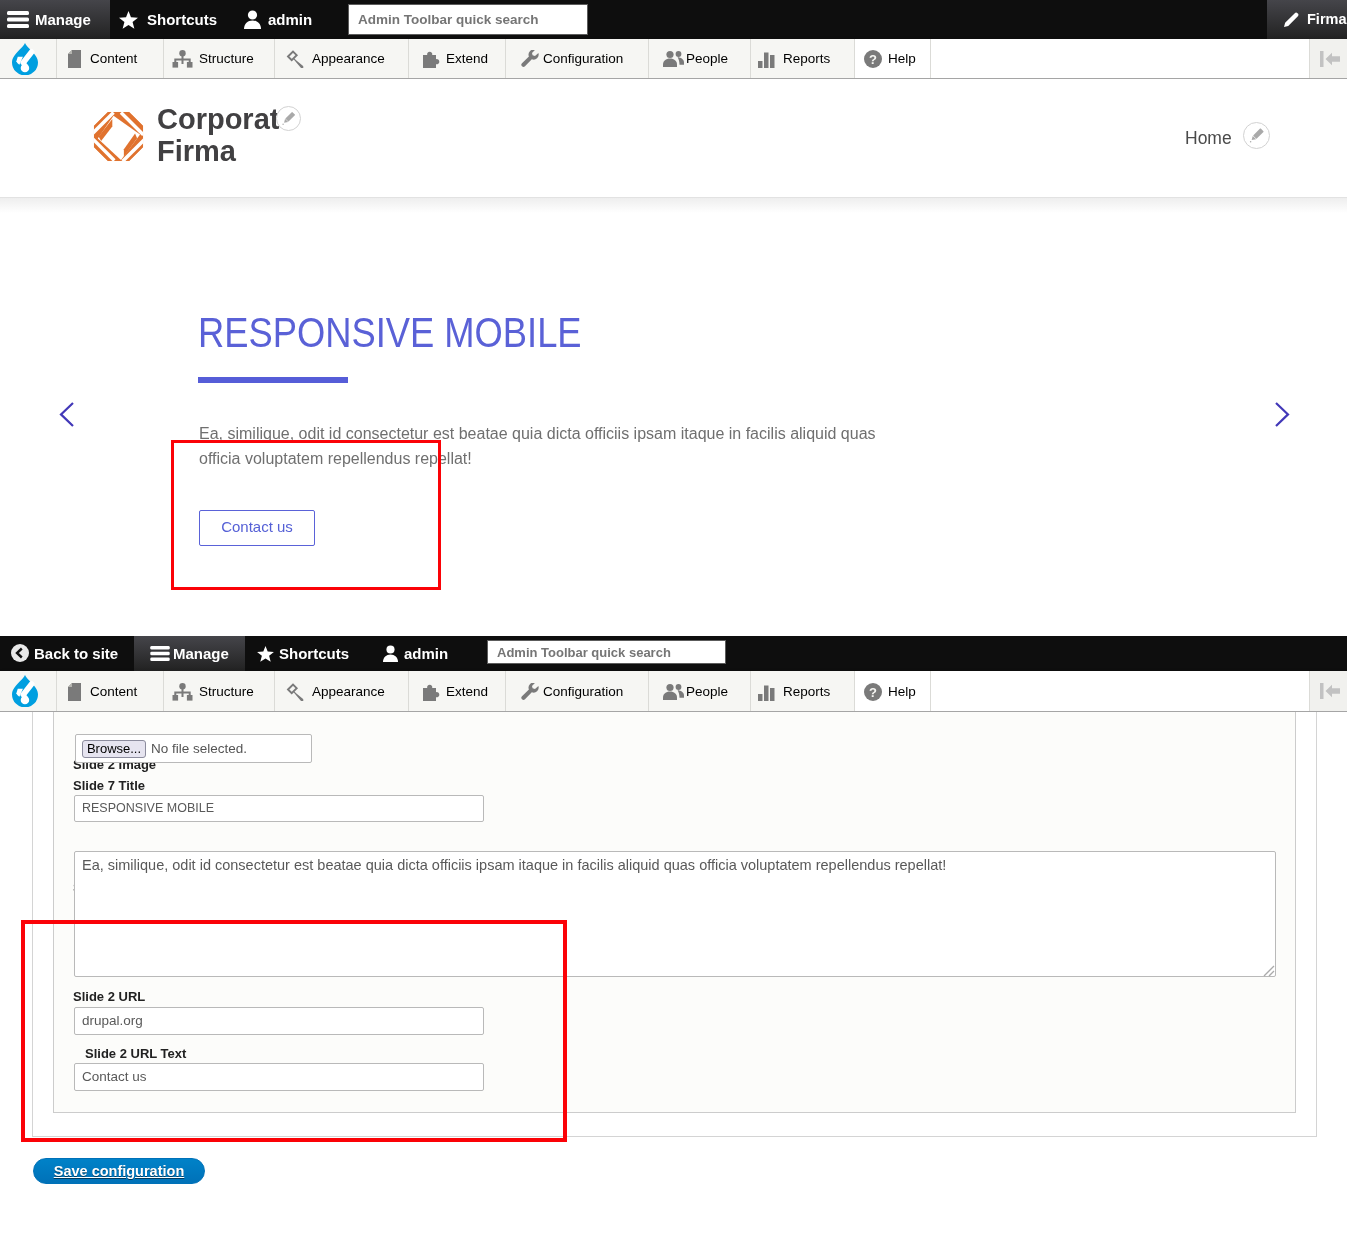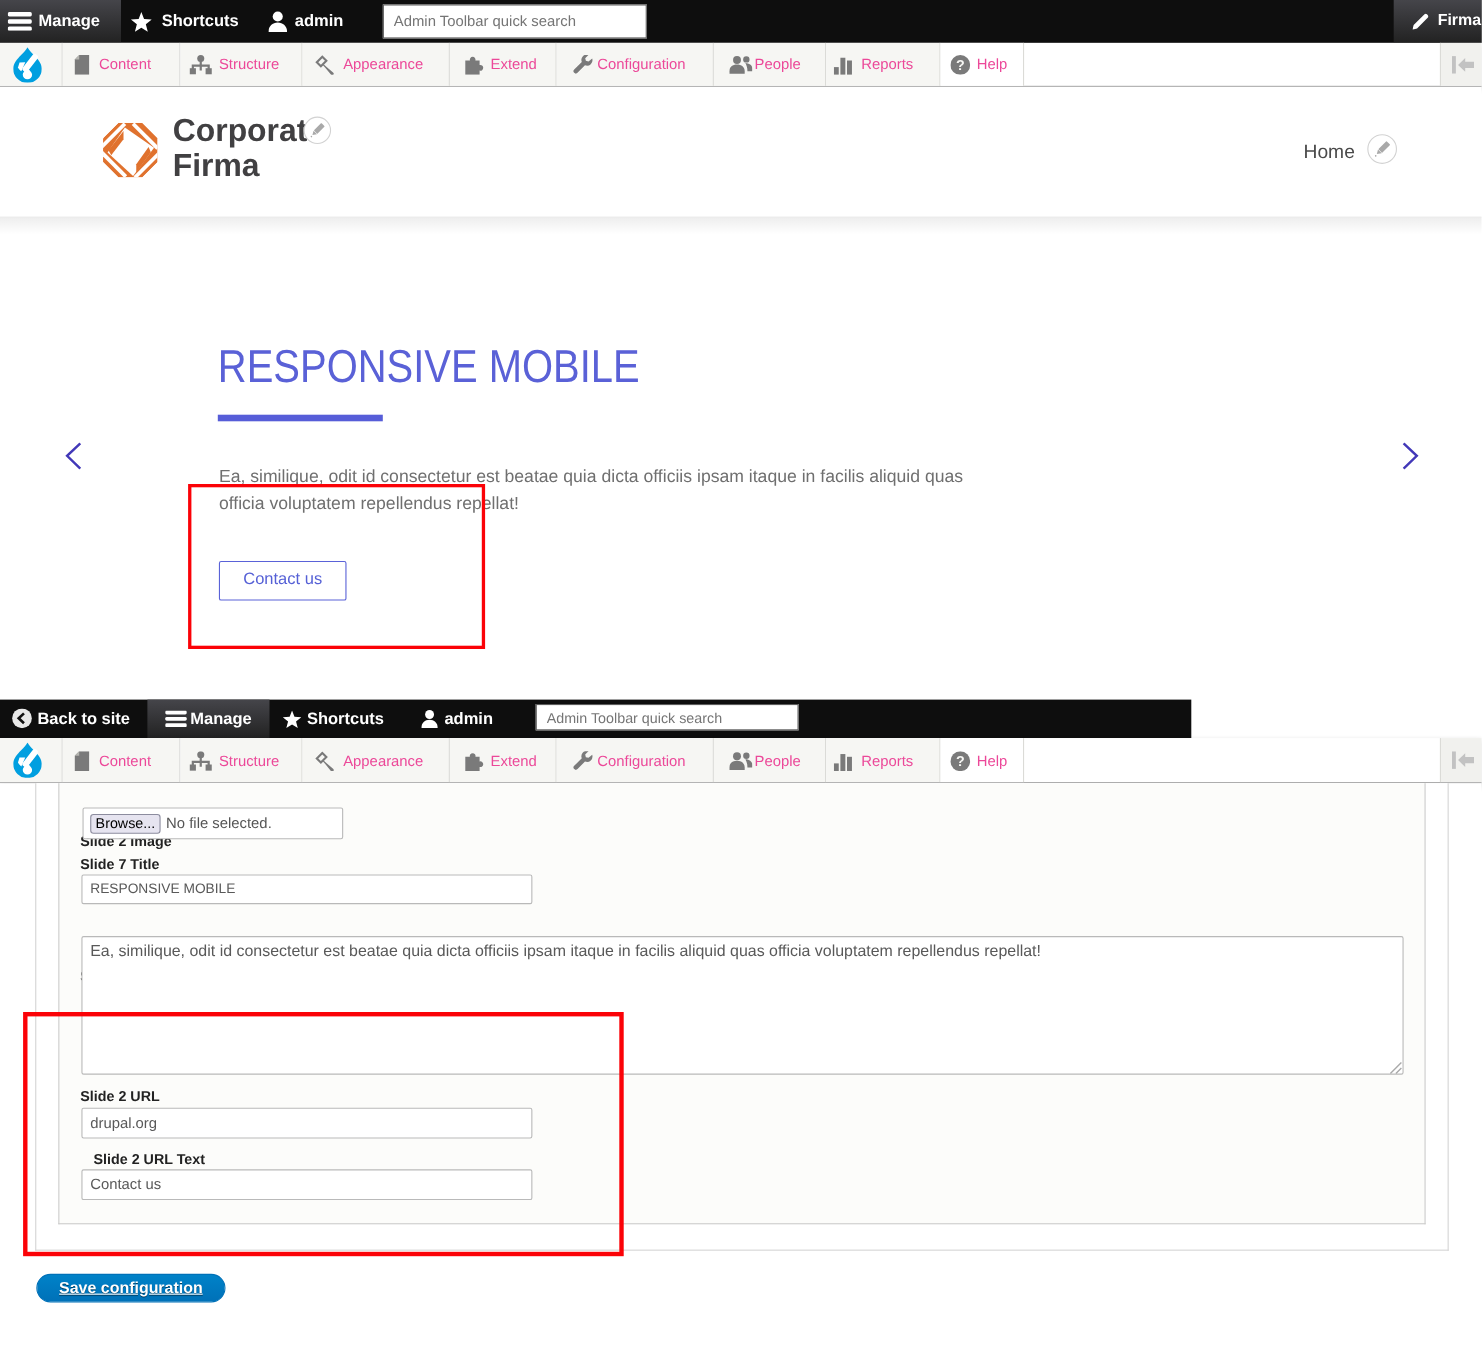--- a/index.html
+++ b/index.html
@@ -4,43 +4,43 @@
 <style>
 * { margin:0; padding:0; box-sizing:border-box; }
 html,body { width:1347px; height:1238px; background:#fff; font-family:"Liberation Sans", sans-serif; overflow:hidden; position:relative; }
 .abs { position:absolute; }
 
 
 .tb1 { left:0; top:0; width:1347px; height:39px; background:#0e0e0e; }
 .tb1 .tab { position:absolute; top:0; height:39px; background:linear-gradient(#45454a,#222); }
 .tb1 .itm { position:absolute; color:#fff; font-weight:bold; font-size:15px; line-height:39px; white-space:nowrap; }
 .tb1 .srch { position:absolute; background:#fff; border:1px solid #5c5c5c; color:#8f8f8f; font-size:13.5px; padding-left:9px; font-family:"Liberation Sans", sans-serif; }
-input { font-family:"Liberation Sans", sans-serif; }
+input { font-family:"Liberation Sans", sans-serif;font-weight:bold; }
 
 
 .tray { left:0; width:1347px; background:#fff; border-bottom:1px solid #a5a5a5; box-shadow:0 3px 5px rgba(0,0,0,.28); }
 .tray .cell { position:absolute; top:0; height:100%; background:#f6f6f3; border-right:1px solid #dbdbd7; }
-.tray .txt { position:absolute; color:#ec4899; font-size:13.5px; }
+.tray .txt { position:absolute; color:#000000; font-size:13.5px; }
 
 
 .hdr { left:0; top:79px; width:1347px; height:119px; background:#fff; border-bottom:1px solid #e2e2e2; }
 .sitename { position:absolute; left:157px; top:103px; font-weight:bold; font-size:29px; line-height:32px; color:#414042; }
 .pencil-circle { position:absolute; border-radius:50%; background:#fff; border:1px solid #d2d2d2; }
 
 
 .slider { left:0; top:198px; width:1347px; height:438px; background:#fff; }
 .slide-title { position:absolute; left:197.5px; top:309px; font-size:42px; color:#5a61d7; letter-spacing:0px; transform:scaleX(0.865); transform-origin:left top; white-space:nowrap; }
 .slide-bar { position:absolute; left:198px; top:377px; width:150px; height:6px; background:#565dd8; }
 .slide-desc { position:absolute; left:199px; top:421px; font-size:16px; line-height:25px; color:#6f6f6f; }
 .slide-btn { position:absolute; left:199px; top:510px; width:116px; height:36px; border:1px solid #5a62d8; border-radius:2px; color:#5560d6; font-size:15px; text-align:center; line-height:32px; }
 
 .redbox { position:absolute; border:3px solid #fb0207; }
 
 
-.tb3 { left:0; top:636px; width:1083px; height:35px; background:#0e0e0e; }
+.tb3 { left:0; top:636px; width:1347px; height:35px; background:#0e0e0e; }
 .tb3 .tab { position:absolute; top:0; height:35px; background:linear-gradient(#45454a,#222); }
 .tb3 .itm { position:absolute; color:#fff; font-weight:bold; font-size:15px; line-height:35px; white-space:nowrap; }
 
 
 .formarea { left:0; top:712px; width:1347px; height:526px; background:#fff; }
 .outerbox { position:absolute; left:32px; top:0; width:1285px; height:425px; border:1px solid #d4d4d4; border-top:none; background:#fff; }
 .fieldset { position:absolute; left:53px; top:0; width:1243px; height:401px; border:1px solid #ccc; border-top:none; background:#fcfcfa; }
 .lbl { position:absolute; font-weight:bold; font-size:13px; color:#222; }
 .inp { position:absolute; border:1px solid #b9b9b9; border-radius:2px; background:#fff; font-size:13.5px; color:#595959; padding-left:7px; }
 .savebtn { position:absolute; left:33px; top:1158px; width:172px; height:26px; border-radius:13px; background:linear-gradient(#0082c8,#0071b8); border:1px solid #0071b8; color:#fff; font-weight:bold; font-size:14.5px; text-align:center; line-height:24px; text-shadow:0 1px rgba(0,0,0,.5);text-decoration:underline; }

